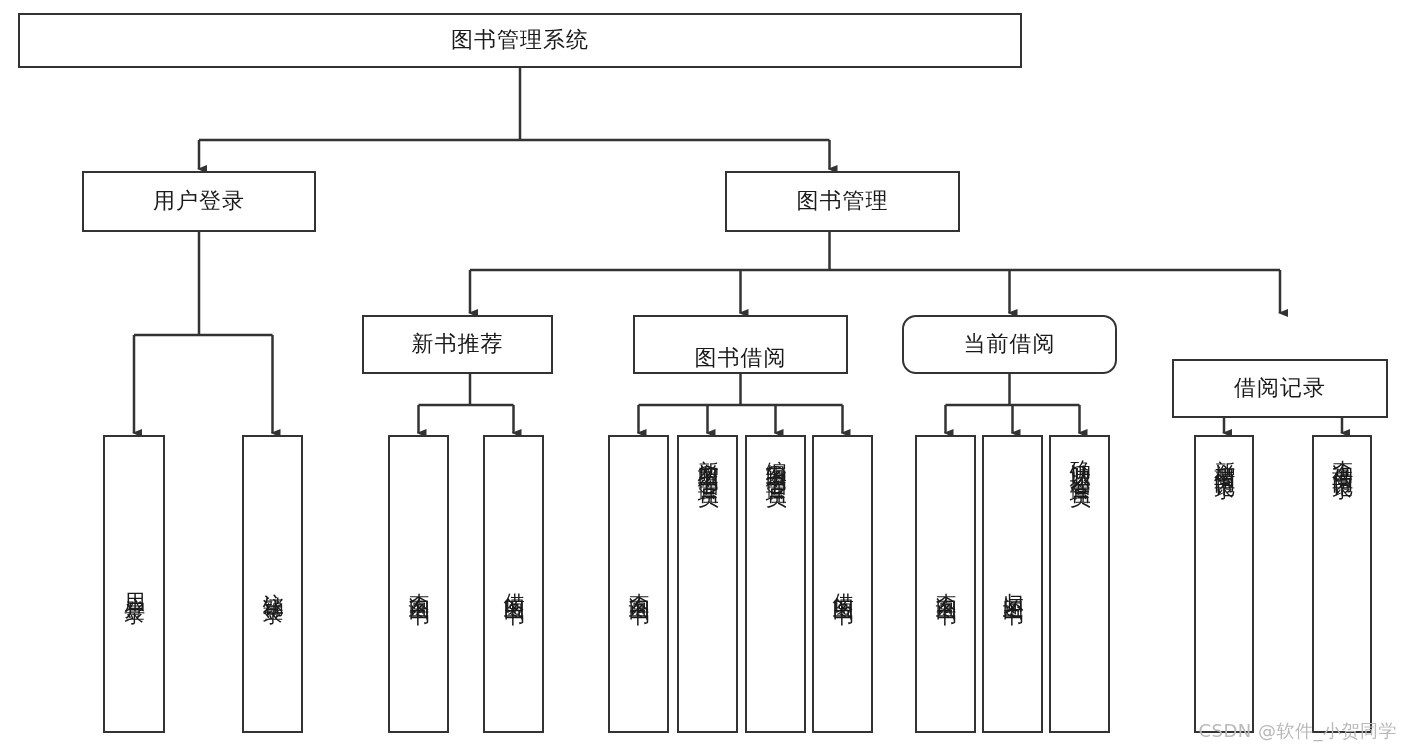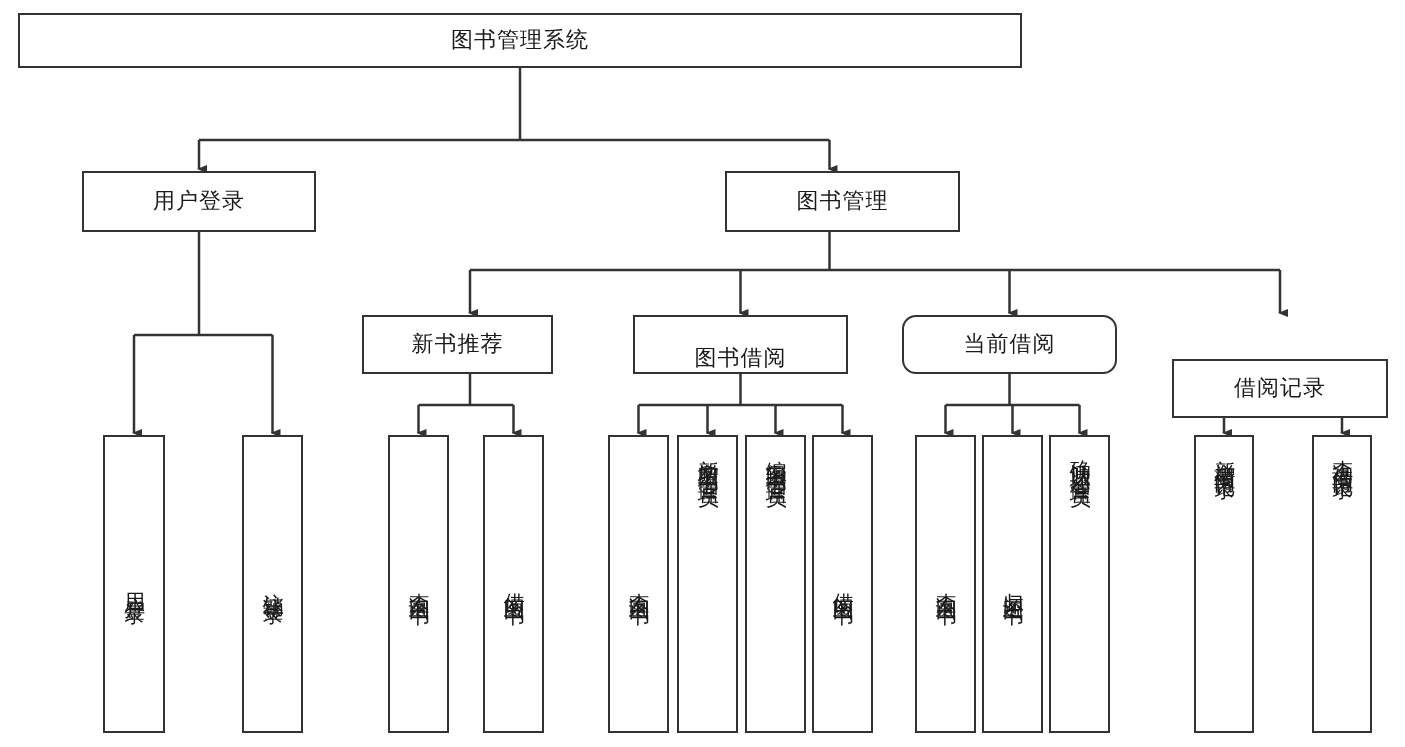--- a/index.html
+++ b/index.html
@@ -168,13 +168,14 @@
         <span class="node-label" style="color: rgb(26, 26, 26);">确认归还（管理员）</span>
       </div>
       <div class="node-box vertical" style="left: 1194px; top: 435px; width: 60px; height: 298px; border-color: rgb(51, 51, 51); background: rgb(255, 255, 255);">
         <span class="node-label" style="color: rgb(26, 26, 26);">新增借阅记录</span>
       </div>
       <div class="node-box vertical" style="left: 1312px; top: 435px; width: 60px; height: 298px; border-color: rgb(51, 51, 51); background: rgb(255, 255, 255);">
         <span class="node-label" style="color: rgb(26, 26, 26);">查询借阅记录</span>
       </div>
     </div>
 
+  <div class="watermark">CSDN @软件_小贺同学</div>
 </div>
 
 </body></html>

